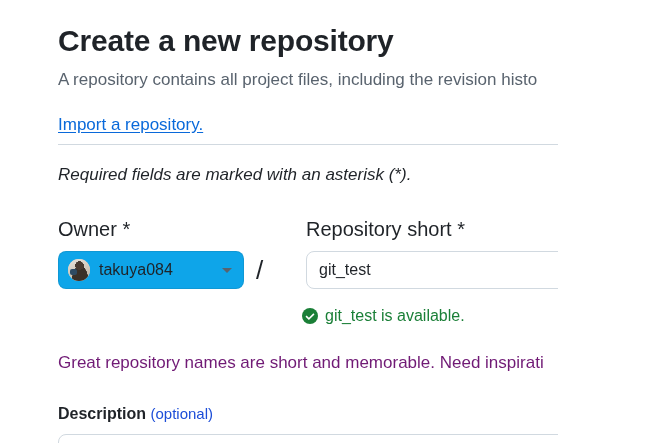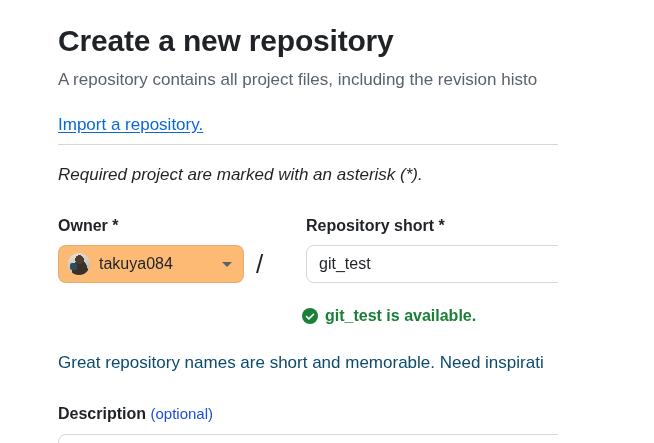--- a/index.html
+++ b/index.html
@@ -92,41 +92,41 @@
     top: 215px;
     display: flex;
     align-items: flex-start;
   }
 
   .field-owner { width: 232px; }
   .field-repo  { margin-left: 16px; }
 
   .field-label {
     display: block;
-    font-size: 16px;
-    font-weight: 700;
+    font-size: 20px;
+    font-weight: 400;
     line-height: 1.4;
     color: #1f2328;
     margin-bottom: 8px;
     white-space: nowrap;
   }
 
   .owner-line {
     display: flex;
     align-items: center;
   }
 
   .owner-select {
     display: flex;
     align-items: center;
     gap: 9px;
     height: 38px;
     box-sizing: border-box;
     padding: 0 11px 0 9px;
-    background: #fdba74;
+    background: #0ea5e9;
     border: 1px solid rgba(31,35,40,0.10);
     border-radius: 8px;
     cursor: pointer;
     min-width: 186px;
   }
 
   .avatar {
     width: 22px;
     height: 22px;
     border-radius: 50%;
@@ -205,39 +205,39 @@
 
   
   .availability {
     position: absolute;
     left: 302px;
     top: 307px;
     display: flex;
     align-items: center;
     gap: 7px;
     font-size: 16px;
-    font-weight: 700;
+    font-weight: 400;
     color: #1a7f37;
     white-space: nowrap;
   }
   .check-circle-icon {
     width: 16px;
     height: 16px;
     flex: 0 0 auto;
     display: block;
   }
 
   
   .helper-text {
     position: absolute;
     left: 58px;
     top: 350px;
     font-size: 17px;
     line-height: 1.5;
-    color: #0c4a6e;
+    color: #701a75;
     white-space: nowrap;
   }
 
   
   .description-block {
     position: absolute;
     left: 58px;
     top: 405px;
     right: 0;
   }
@@ -276,21 +276,21 @@
   <div class="content">
     <h1 class="page-title">Create a new repository</h1>
 
     <p class="page-subtitle">A repository contains all project files, including the revision histo</p>
 
     <a class="import-link">Import a repository.</a>
   </div>
 
   <hr class="divider">
 
-  <div class="required-note">Required project are marked with an asterisk (*).</div>
+  <div class="required-note">Required fields are marked with an asterisk (*).</div>
 
   <div class="form-row">
 
     <div class="field-owner">
       <label class="field-label">Owner *</label>
 
       <div class="owner-line">
         <div class="owner-select">
           <span class="avatar"></span>
           <span class="owner-name">takuya084</span>

